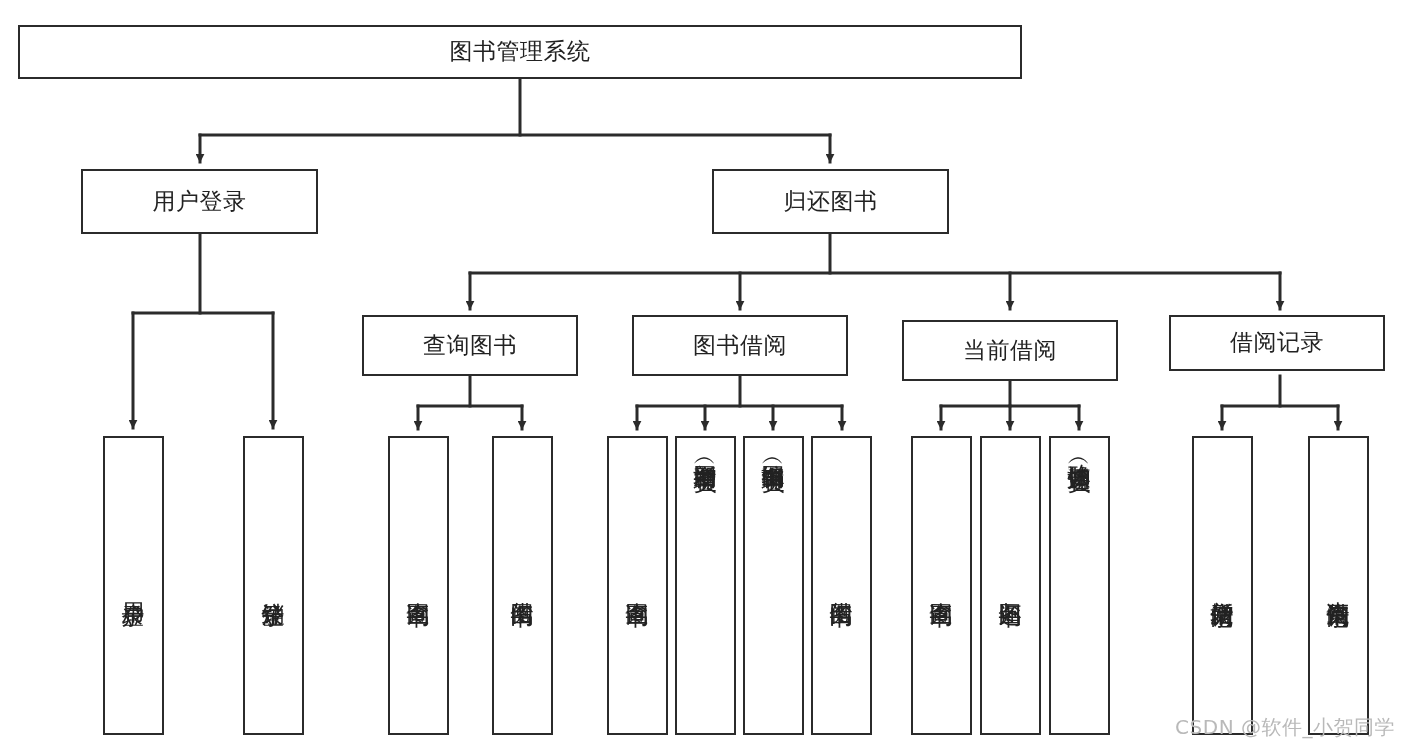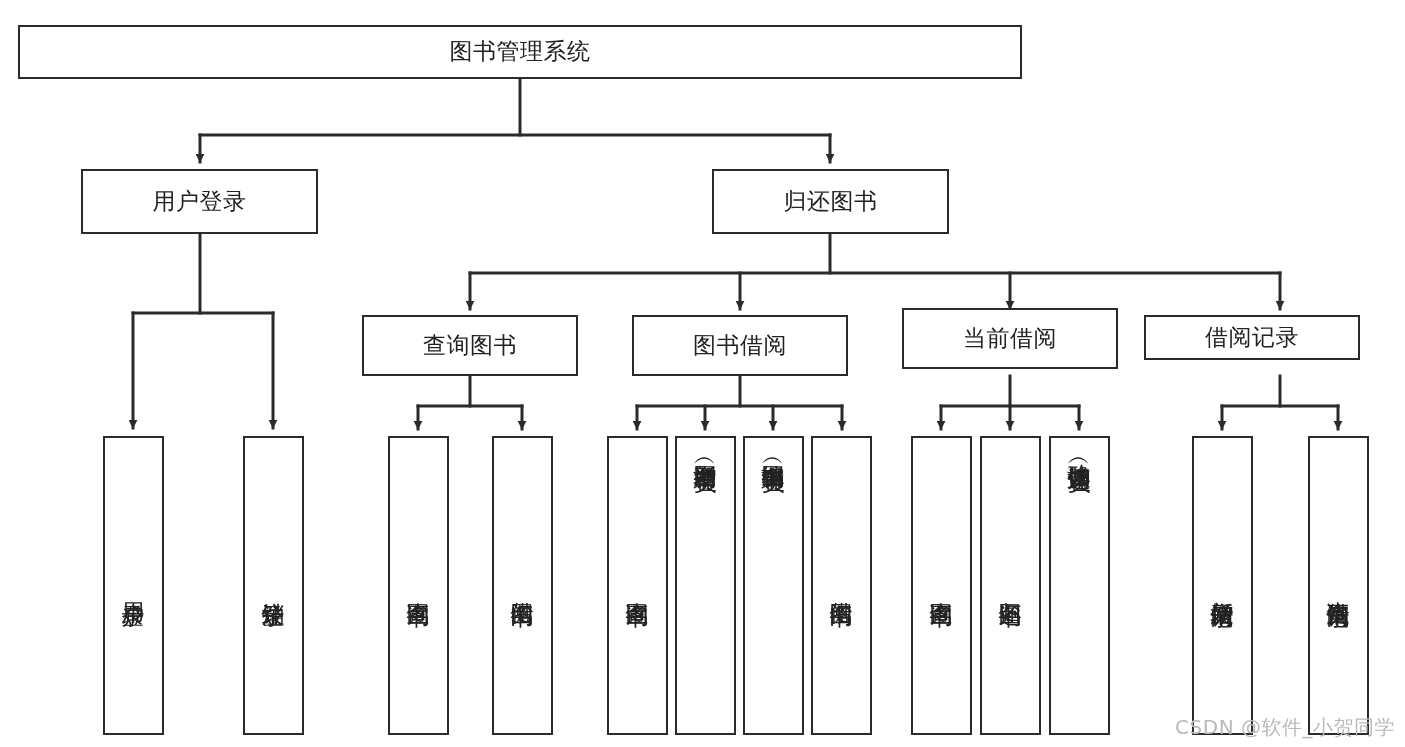--- a/index.html
+++ b/index.html
@@ -150,24 +150,24 @@
   <div class="node-box" style="left:712px; top:169px; width:237px; height:65px;">
     <span class="node-label">归还图书</span>
   </div>
 
   <div class="node-box" style="left:362px; top:315px; width:216px; height:61px;">
     <span class="node-label">查询图书</span>
   </div>
   <div class="node-box" style="left:632px; top:315px; width:216px; height:61px;">
     <span class="node-label">图书借阅</span>
   </div>
-  <div class="node-box" style="left:902px; top:308px; width:216px; height:61px;">
+  <div class="node-box" style="left:902px; top:320px; width:216px; height:61px;">
     <span class="node-label">当前借阅</span>
   </div>
-  <div class="node-box" style="left:1144px; top:315px; width:216px; height:45px;">
+  <div class="node-box" style="left:1169px; top:315px; width:216px; height:56px;">
     <span class="node-label">借阅记录</span>
   </div>
 
   <div class="leaf-box center-v" style="left:103px; top:436px; width:61px; height:299px;">
     <span class="leaf-label">用户登录</span>
   </div>
   <div class="leaf-box center-v" style="left:243px; top:436px; width:61px; height:299px;">
     <span class="leaf-label">注销登录</span>
   </div>
 

